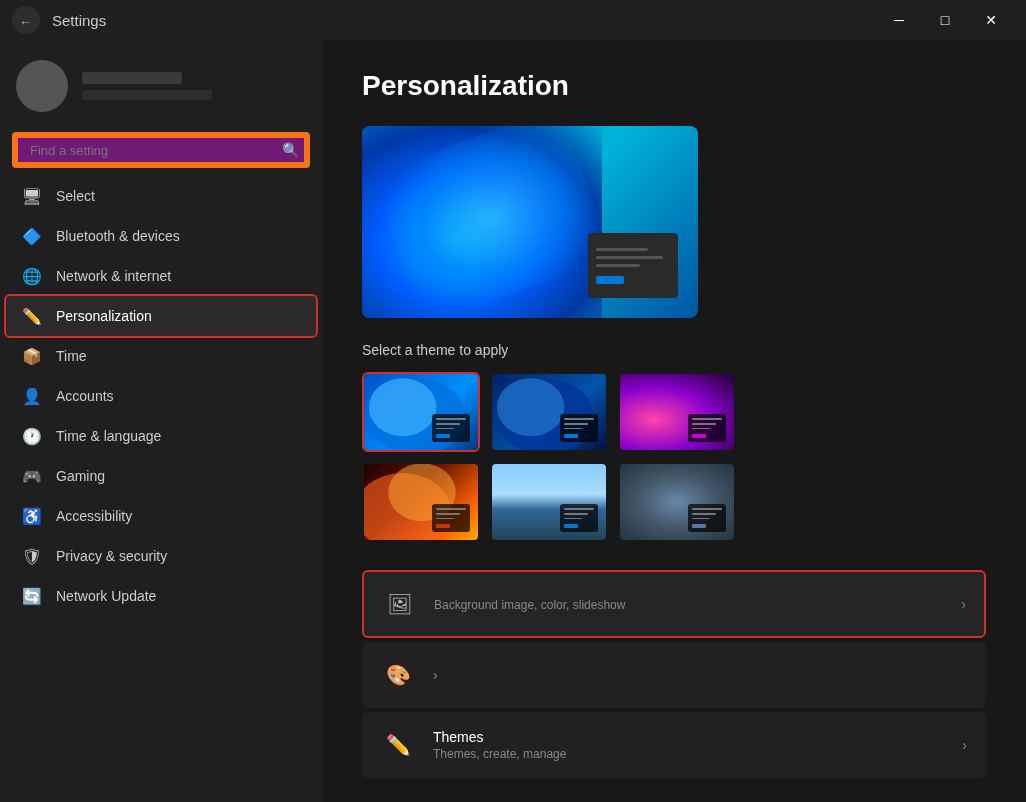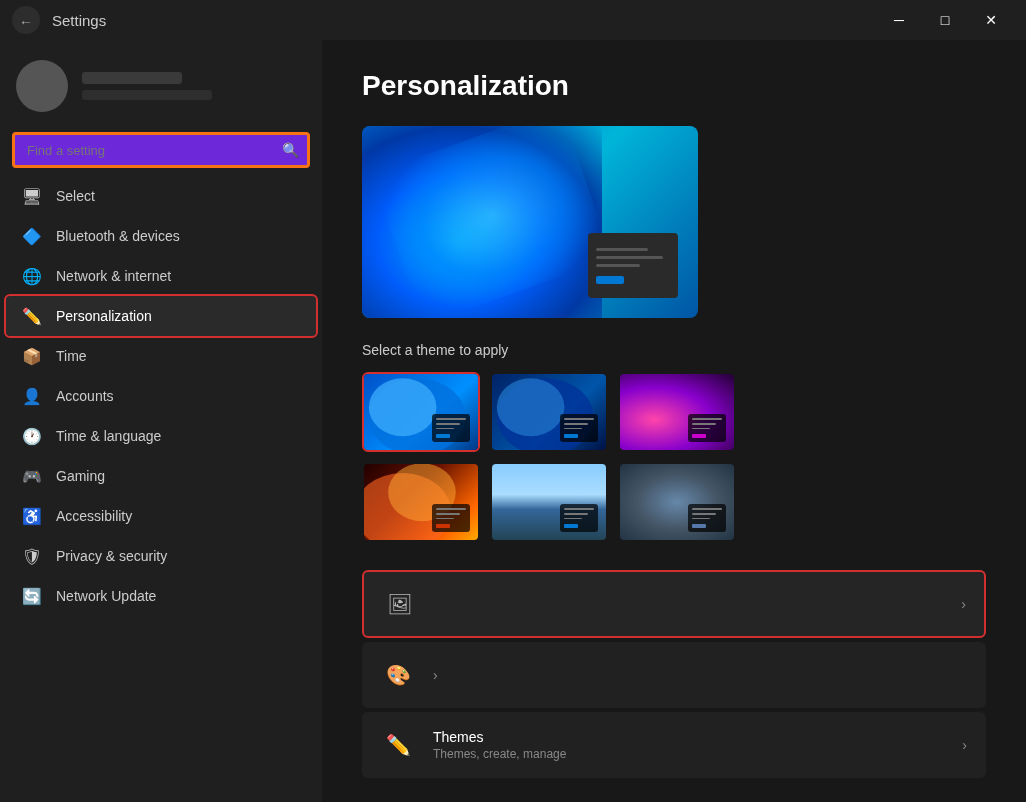--- a/index.html
+++ b/index.html
@@ -113,22 +113,22 @@
     }
 
     
     .search-box {
       margin: 0 12px 8px 12px;
       position: relative;
     }
     .search-input {
       width: 100%;
       height: 36px;
-      background: #6d28d9;
-      border: 3px solid #f97316;
+      background: #701a75;
+      border: 6px solid #f97316;
       border-radius: 4px;
       color: #aaa;
       font-size: 13px;
       padding: 0 36px 0 12px;
       outline: none;
     }
     .search-icon-wrap {
       position: absolute;
       right: 10px;
       top: 50%;
@@ -512,20 +512,21 @@
           <div class="thumb-btn" style="background:#5577aa"></div>
         </div>
       </div>
     </div>
 
     <div class="settings-list">
 
       <div class="settings-item highlighted">
         <div class="settings-item-icon">🖼</div>
         <div class="settings-item-text">
+          <div class="settings-item-desc">Background image, color, slideshow</div>
         </div>
         <span class="settings-item-chevron">›</span>
       </div>
 
       <div class="settings-item">
         <div class="settings-item-icon">🎨</div>
         <span class="settings-item-chevron">›</span>
       </div>
 
       <div class="settings-item">

